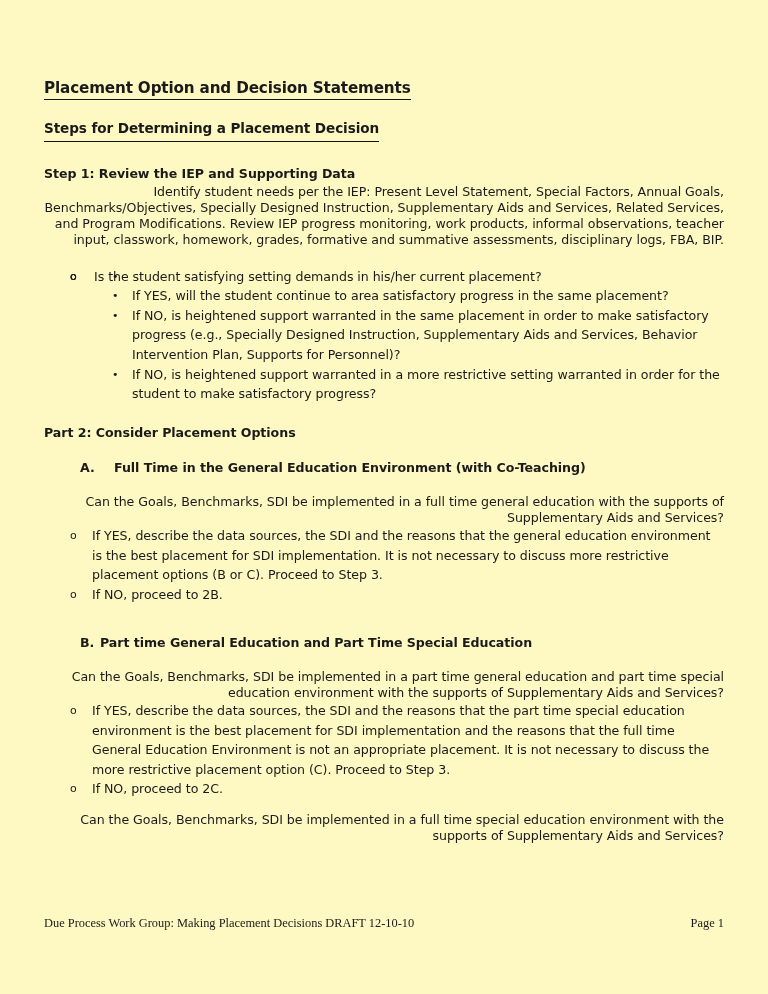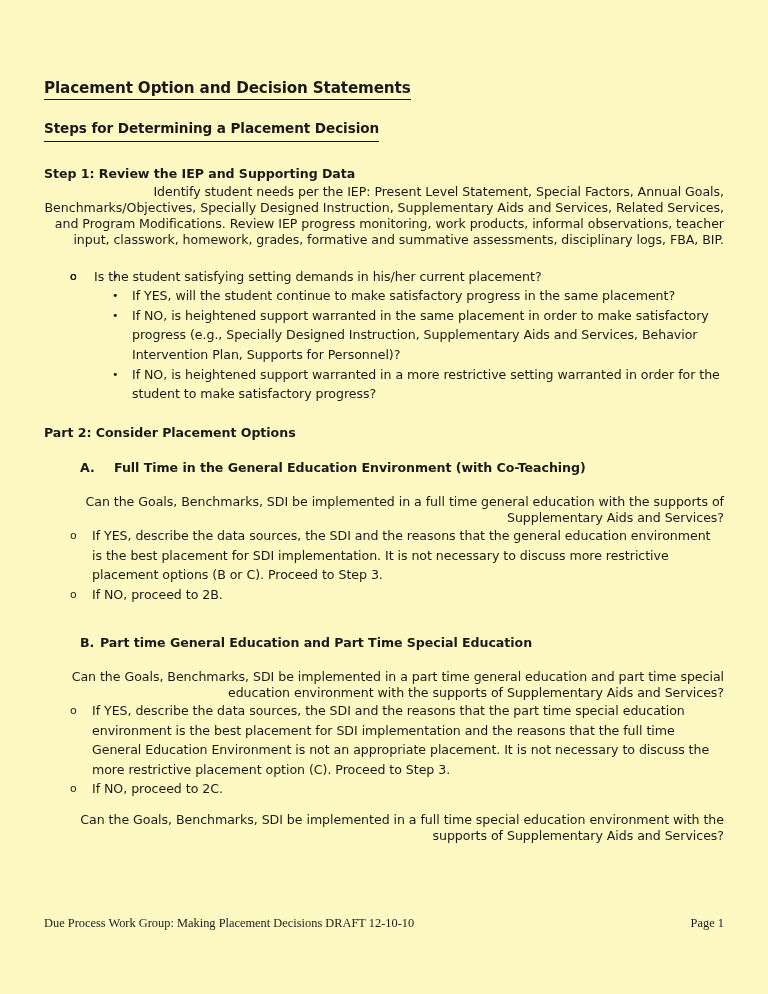--- a/index.html
+++ b/index.html
@@ -196,21 +196,21 @@
       </li>
       <li>
         <span class="marker">o</span>
       </li>
       <li>
         <span class="marker">o</span>
         <span>Is the student satisfying setting demands in his/her current placement?</span>
         <ul class="lvl2">
           <li>
             <span class="marker">•</span>
-            <span>If YES, will the student continue to make satisfactory progress in the same placement?</span>
+            <span>If YES, will the student continue to area satisfactory progress in the same placement?</span>
           </li>
           <li>
             <span class="marker">•</span>
             <span>If NO, is heightened support warranted in the same placement in order to make satisfactory progress (e.g., Specially Designed Instruction, Supplementary Aids and Services, Behavior Intervention Plan, Supports for Personnel)?</span>
           </li>
           <li>
             <span class="marker">•</span>
             <span>If NO, is heightened support warranted in a more restrictive setting warranted in order for the student to make satisfactory progress?</span>
           </li>
         </ul>

